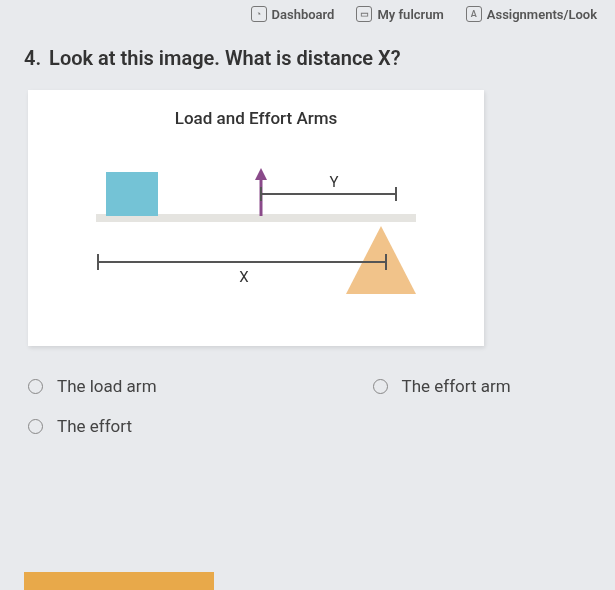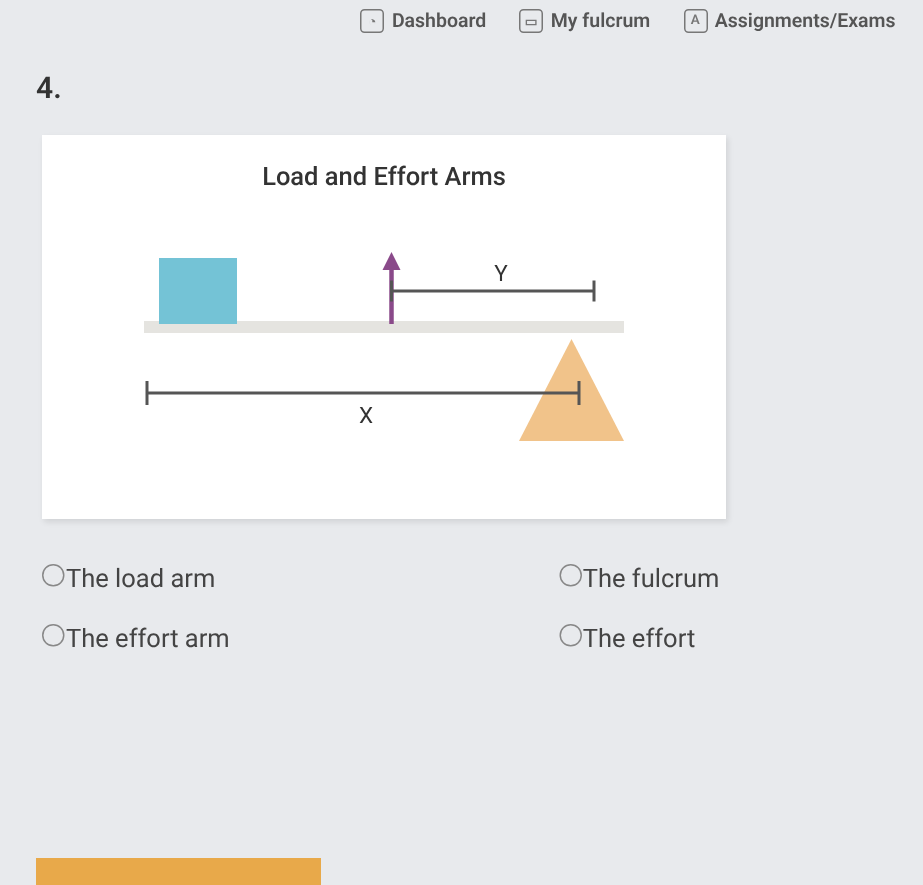--- a/index.html
+++ b/index.html
@@ -64,22 +64,22 @@
     display: grid;
     grid-template-columns: 1fr 1fr;
     column-gap: 120px;
     row-gap: 20px;
     padding-left: 4px;
     font-size: 17px;
     color: #444;
   }
   .option {
     display: flex;
-    align-items: flex-start;
-    gap: 1px;
+    align-items: center;
+    gap: 14px;
     cursor: pointer;
   }
   .radio {
     width: 15px; height: 15px;
     border: 1.5px solid #888;
     border-radius: 50%;
     flex-shrink: 0;
   }
   .action-btn {
     position: absolute;
@@ -97,27 +97,28 @@
   <div class="nav-item">
     <span class="nav-icon">◔</span>
     <span>Dashboard</span>
   </div>
   <div class="nav-item">
     <span class="nav-icon">▭</span>
     <span>My fulcrum</span>
   </div>
   <div class="nav-item">
     <span class="nav-icon">A</span>
-    <span>Assignments/Exams</span>
+    <span>Assignments/Look</span>
   </div>
 </div>
 
 <div class="content">
   <div class="question-row">
     <span>4.</span>
+    <span>Look at this image. What is distance X?</span>
   </div>
 
   <div class="diagram-card">
     <div class="diagram-title">Load and Effort Arms</div>
     <svg class="diagram-svg" width="360" height="170">
 
       <rect x="20" y="60" width="320" height="8" fill="#e5e4e0"></rect>
 
       <rect x="30" y="18" width="52" height="44" fill="#74c3d6"></rect>
 
@@ -138,24 +139,20 @@
     </svg>
   </div>
 
   <div class="options">
     <label class="option">
       <span class="radio"></span>
       <span>The load arm</span>
     </label>
     <label class="option">
       <span class="radio"></span>
-      <span>The fulcrum</span>
-    </label>
-    <label class="option">
-      <span class="radio"></span>
       <span>The effort arm</span>
     </label>
     <label class="option">
       <span class="radio"></span>
       <span>The effort</span>
     </label>
   </div>
 </div>
 
 <div class="action-btn"></div>

